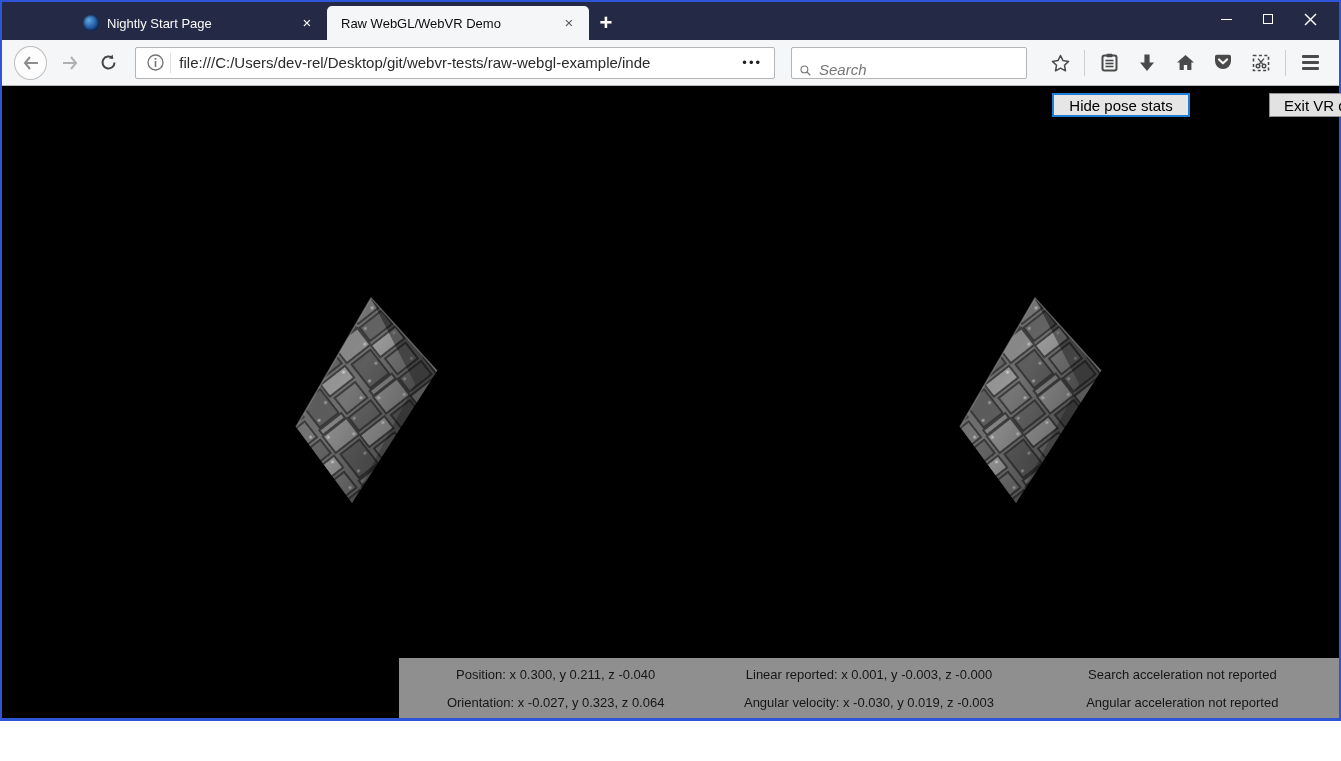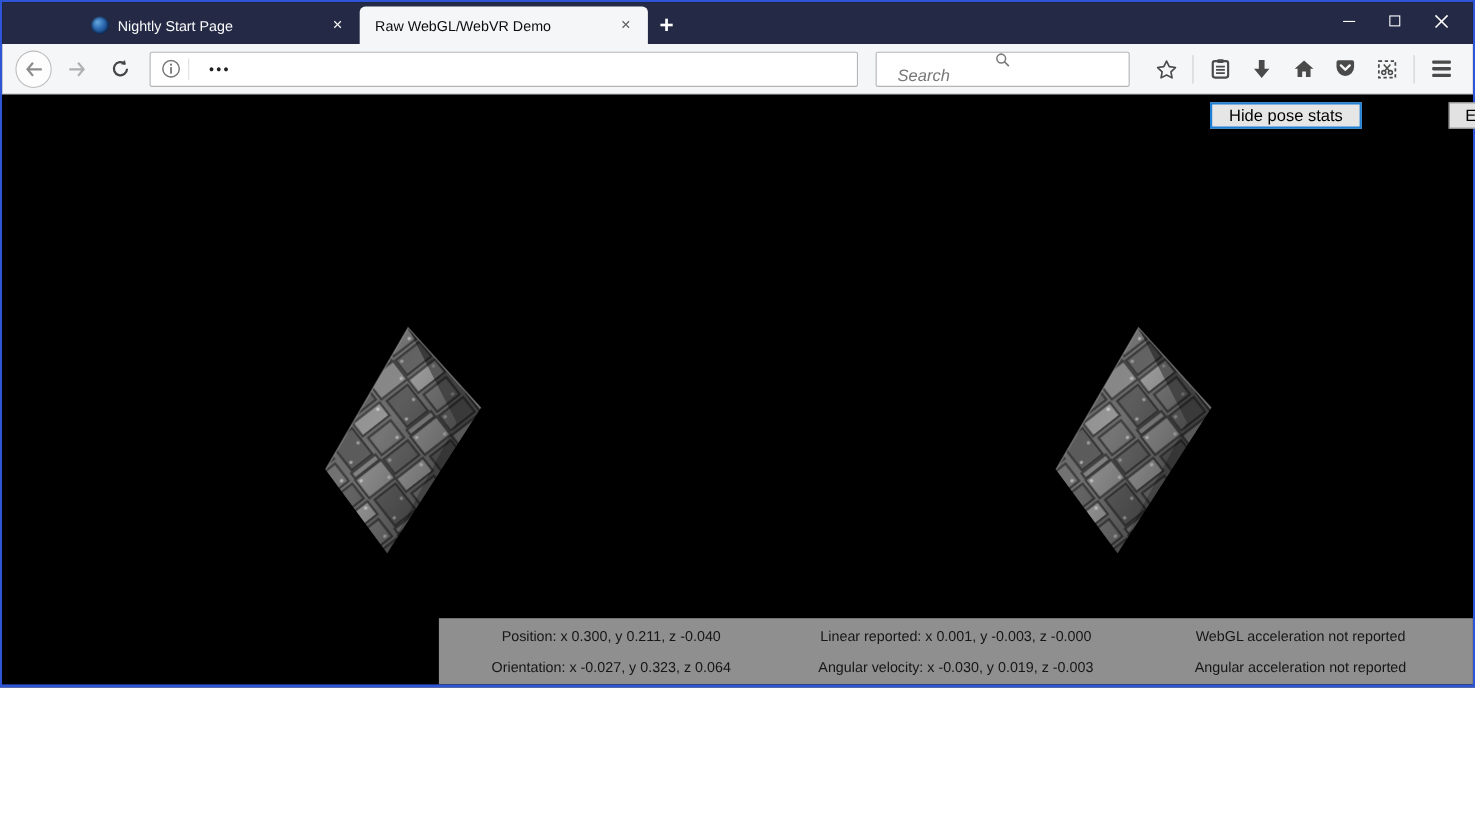--- a/index.html
+++ b/index.html
@@ -1,20 +1,20 @@
 <!DOCTYPE html>
 <html><head>
 <meta charset="utf-8">
 <style>
   * { box-sizing: border-box; margin: 0; padding: 0; }
   html,body { width:1341px; height:761px; overflow:hidden; }
   body { font-family:"Liberation Sans", sans-serif; }
 
   .window {
-    width:1341px; height:625px;
+    width:1341px; height:721px;
     border:2px solid #2e55d6; border-bottom-width:3px;
     display:flex; flex-direction:column;
     background:#000;
   }
 
   
   .tabstrip {
     height:38px; background:#242a45; flex:0 0 38px;
     display:flex; align-items:flex-end; position:relative;
   }
@@ -79,42 +79,42 @@
   }
   .url-fade {
     position:absolute; right:0; top:0; width:52px; height:100%;
     background:linear-gradient(to right, rgba(255,255,255,0), #fff 85%);
   }
   .page-actions { font-size:13px; color:#202020; letter-spacing:2px; padding:0 4px 0 10px; }
 
   .searchbar {
     width:236px; height:32px; margin-left:16px;
     background:#fff; border:1px solid #b5b5b5; border-radius:2px;
-    display:flex; align-items:center; padding:0 8px;flex-direction:column;
+    display:flex; align-items:flex-end; padding:0 8px;
   }
   .searchbar input {
     border:none; outline:none; flex:1; font-size:15px; margin-left:8px;
     font-family:"Liberation Sans", sans-serif; background:transparent; color:#2a2a2a;
   }
   .searchbar input::placeholder { font-style:italic; color:#777; }
 
   .tb-icons { display:flex; align-items:center; margin-left:14px; }
   .tb-btn { width:30px; height:30px; display:flex; align-items:center; justify-content:center; margin:0 4px; }
   .tb-sep { width:1px; height:26px; background:#cfcfcf; margin:0 5px; }
   .hamburger { display:flex; flex-direction:column; gap:3px; }
   .hamburger span { width:17px; height:3px; background:#4a4a4a; border-radius:1px; }
 
   
   .content { flex:1; position:relative; background:#000; }
 
   .vr-btn {
     position:absolute; top:7px; height:24px;
     font-size:15px; color:#000; text-align:center;
     font-family:"Liberation Sans", sans-serif;
-    background:#e2e2e2; border:1px solid #8f8f8f; padding:0 10px;margin-left:48px;
+    background:#e2e2e2; border:1px solid #8f8f8f; padding:0 10px;
   }
   .vr-btn.focused {
     left:1050px; width:138px;
     border:2px solid #1e7fd4; background:#e6e6e6;
   }
   .vr-btn.plain { left:1267px; width:131px; }
 
   .cube { position:absolute; width:146px; height:212px; }
   .cube.left  { left:291px; top:210px; }
   .cube.right { left:955px; top:210px; }
@@ -213,20 +213,24 @@
 
     <div class="urlbar">
       <span class="identity">
         <svg width="17" height="17" viewBox="0 0 17 17">
           <circle cx="8.5" cy="8.5" r="7.5" fill="none" stroke="#737373" stroke-width="1.3"></circle>
           <circle cx="8.5" cy="4.8" r="1" fill="#737373"></circle>
           <rect x="7.7" y="7" width="1.6" height="6" fill="#737373"></rect>
         </svg>
       </span>
       <span class="url-sep"></span>
+      <span class="url-text">
+        <span>file:///C:/Users/dev-rel/Desktop/git/webvr-tests/raw-webgl-example/inde</span>
+        <span class="url-fade"></span>
+      </span>
       <span class="page-actions">•••</span>
     </div>
 
     <div class="searchbar">
       <svg width="15" height="15" viewBox="0 0 15 15">
         <circle cx="6" cy="6" r="4.6" fill="none" stroke="#7a7a7a" stroke-width="1.6"></circle>
         <line x1="9.4" y1="9.4" x2="14" y2="14" stroke="#7a7a7a" stroke-width="1.8"></line>
       </svg>
       <input type="text" placeholder="Search" style="">
     </div>
@@ -288,20 +292,20 @@
     <svg class="cube left" viewBox="0 0 146 212">
       <use href="#stone-cube"></use>
     </svg>
     <svg class="cube right" viewBox="0 0 146 212">
       <use href="#stone-cube"></use>
     </svg>
 
     <div class="pose-stats">
       <span class="stat">Position: x 0.300, y 0.211, z -0.040</span>
       <span class="stat">Linear reported: x 0.001, y -0.003, z -0.000</span>
-      <span class="stat">WebGL acceleration not reported</span>
+      <span class="stat">Search acceleration not reported</span>
       <span class="stat">Orientation: x -0.027, y 0.323, z 0.064</span>
       <span class="stat">Angular velocity: x -0.030, y 0.019, z -0.003</span>
       <span class="stat">Angular acceleration not reported</span>
     </div>
   </div>
 
 </div>
 
 </body></html>

